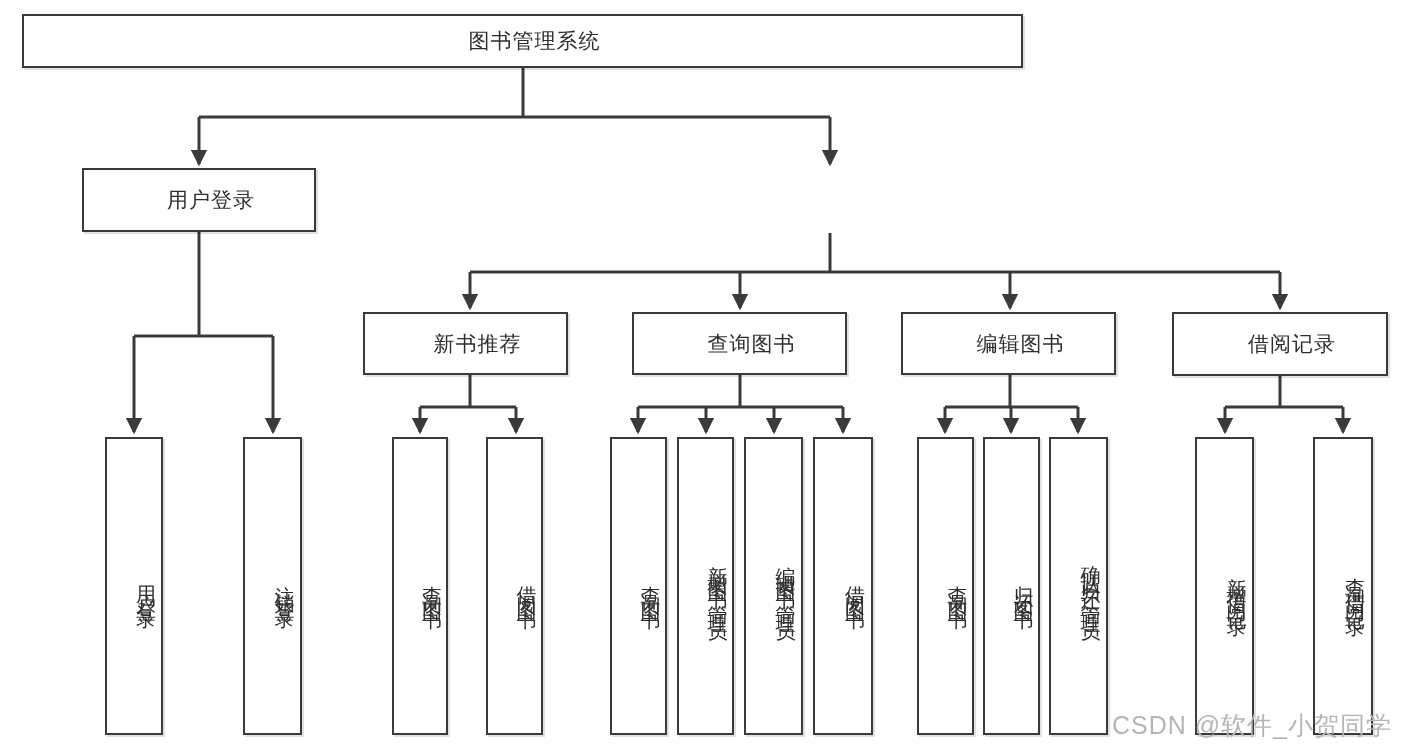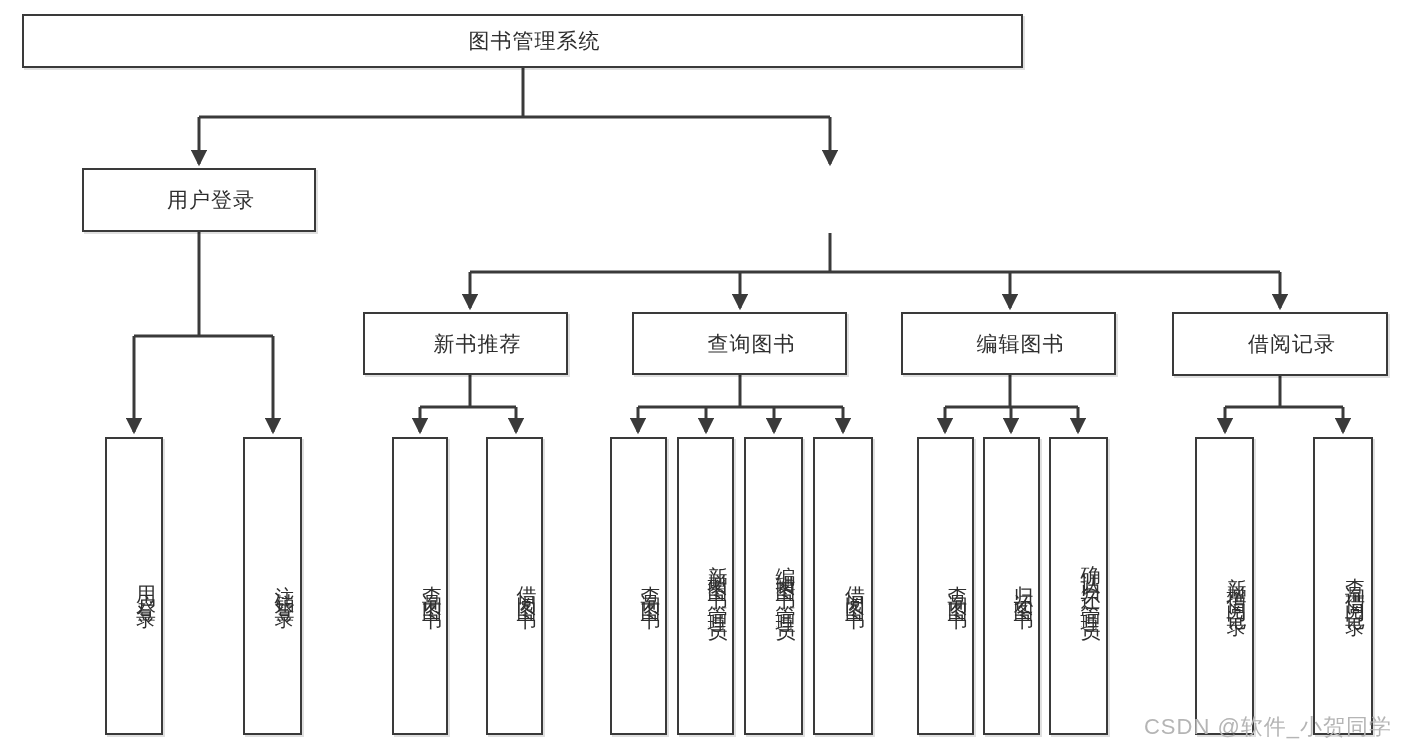--- a/index.html
+++ b/index.html
@@ -18,21 +18,21 @@
     box-shadow:2px 2px 0 rgba(0,0,0,0.12);
     font-size:21px; letter-spacing:1px; white-space:nowrap;padding-left:24px;
   }
   .leaf span{
     writing-mode:vertical-rl; text-orientation:mixed;
     font-size:20px; line-height:1.05; letter-spacing:8px; white-space:nowrap;
   }
   #connectors{position:absolute; left:0; top:0; pointer-events:none;}
   #watermark{
     position:absolute; right:13px; bottom:5px;
-    font-size:22px; color:var(--wm); letter-spacing:1px;
+    font-size:25px; color:var(--wm); letter-spacing:1px;
   }
 </style>
 </head>
 <body>
 
 <div id="canvas">
 
   <svg id="connectors" width="1405" height="747" viewBox="0 0 1405 747">
     <defs>
       <marker id="arrow" viewBox="0 0 10 10" refX="8.6" refY="5" markerWidth="7.2" markerHeight="5.4" orient="auto">

